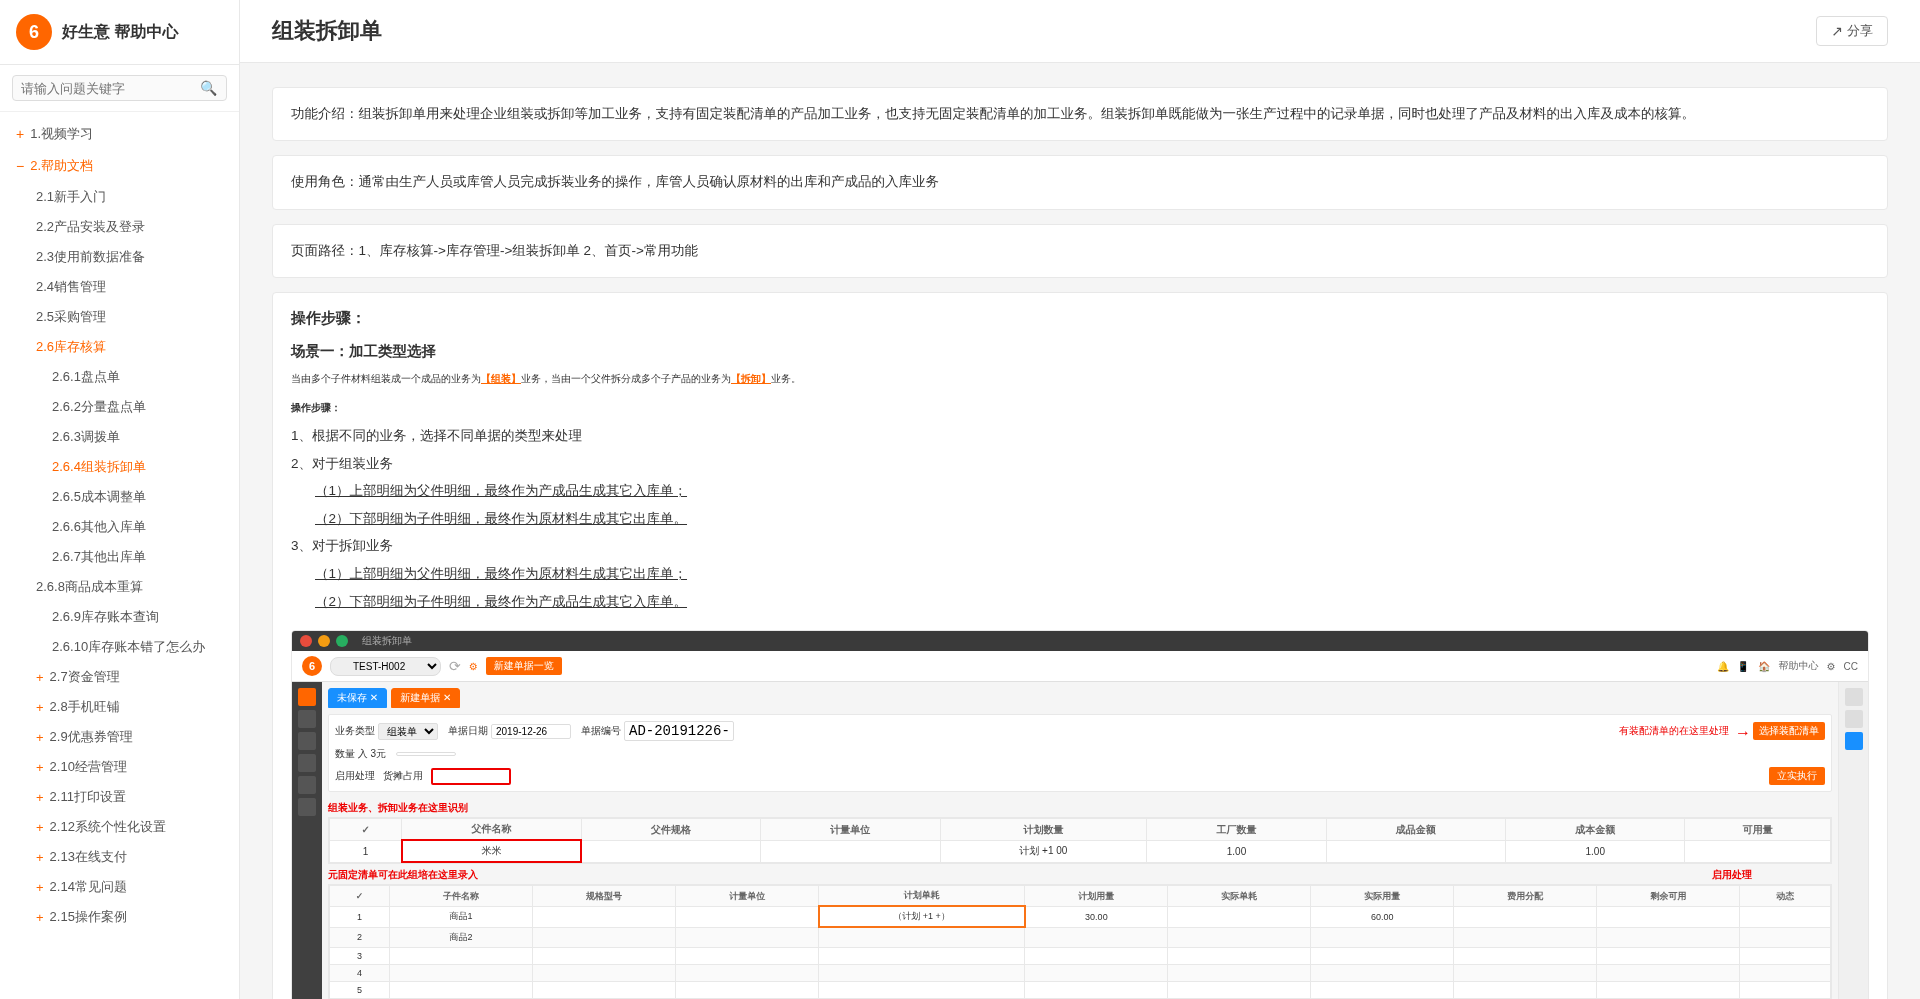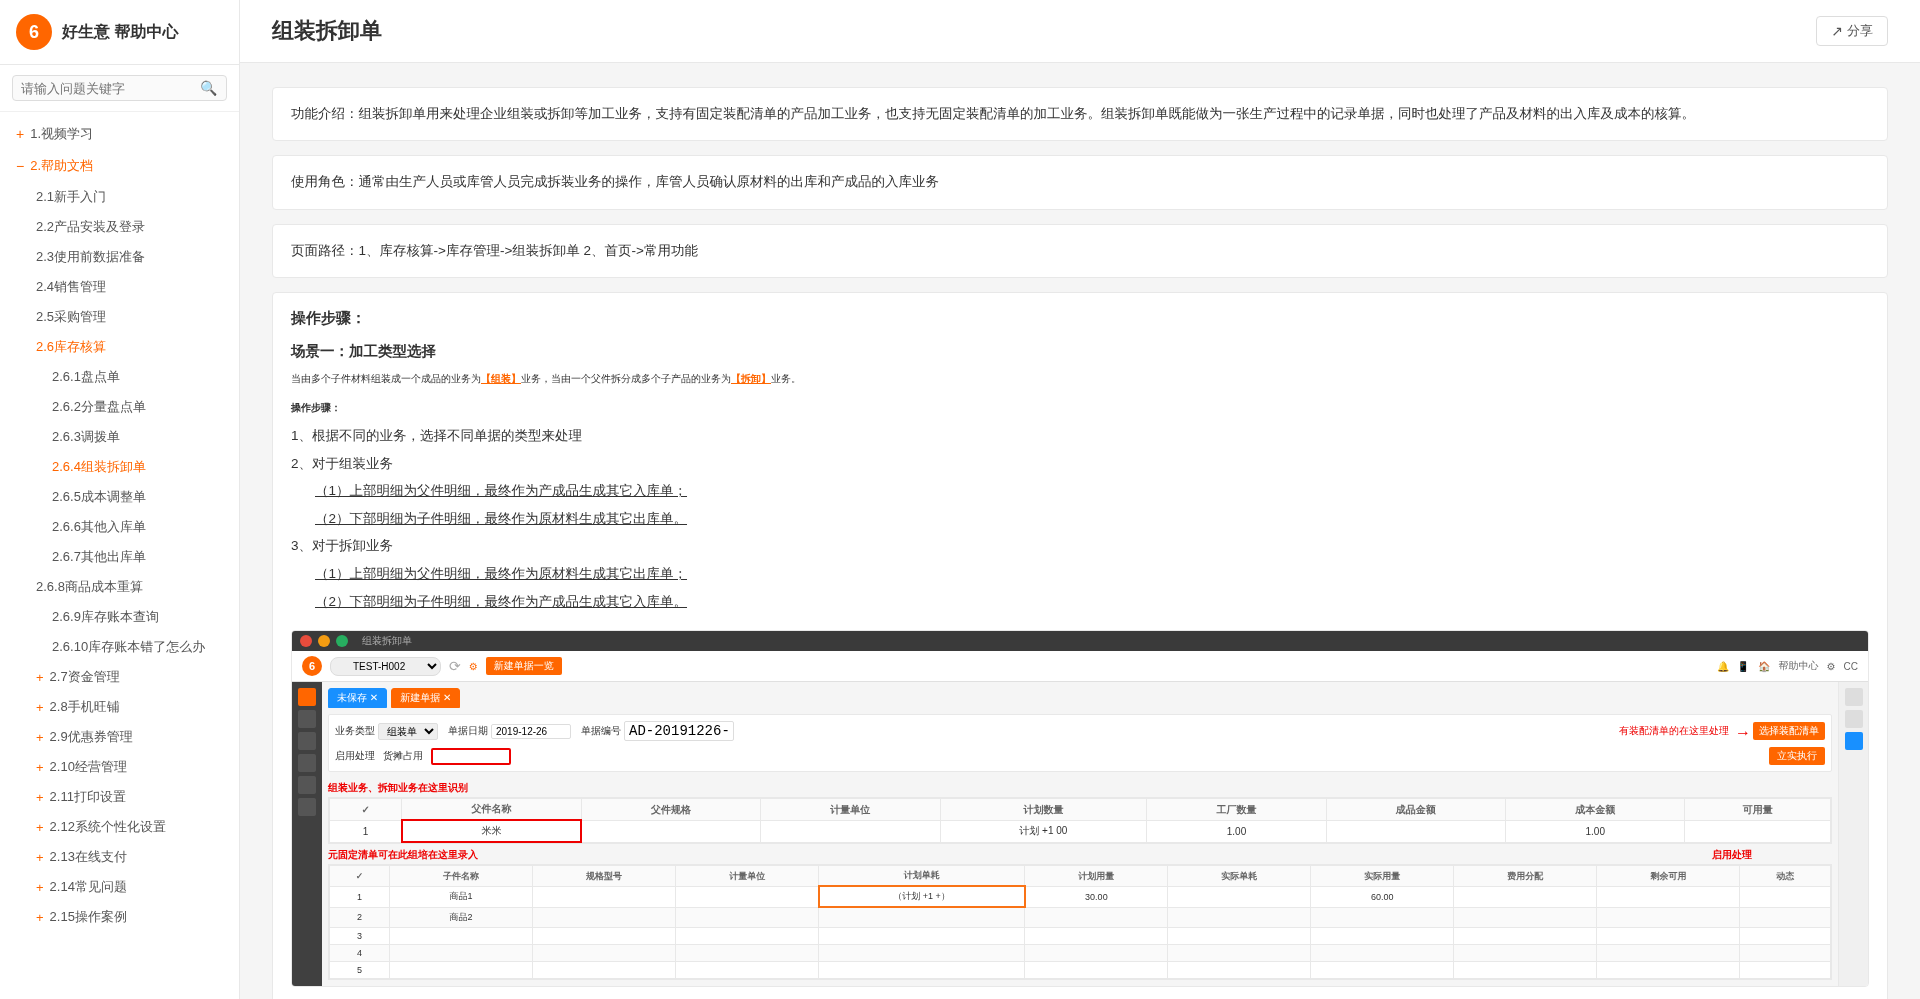--- a/index.html
+++ b/index.html
@@ -441,20 +441,24 @@
                 </div>
 
                 <div style="margin-left:auto;position:relative;display:flex;align-items:center;gap:6px">
                   <span style="color:#e00;font-size:10px;font-weight:normal">有装配清单的在这里处理</span>
                   <div style="display:flex;align-items:center;gap:2px">
                     <span style="color:#e00;font-size:16px">→</span>
                     <button style="background:#f60;color:#fff;border:none;border-radius:2px;padding:2px 6px;font-size:10px;cursor:pointer">选择装配清单</button>
                   </div>
                 </div>
               </div>
+              <div style="display:flex;gap:10px;align-items:center;font-size:10px">
+                <span>数量 入 3元</span>
+                <div style="border:1px solid #ddd;border-radius:2px;padding:1px 4px;font-size:10px;width:60px"></div>
+              </div>
 
               <div style="position:relative;margin-top:6px">
                 <div style="display:flex;gap:8px;align-items:center;font-size:10px">
                   <span>启用处理</span>
                   <span>货摊占用</span>
                   <input type="text" style="border: 2px solid rgb(238, 0, 0); border-radius: 2px; padding: 1px 4px; font-size: 10px; width: 80px;">
                   <button style="background:#f60;color:#fff;border:none;border-radius:2px;padding:2px 8px;font-size:10px;cursor:pointer;margin-left:auto">立实执行</button>
                 </div>
               </div>
             </div>

